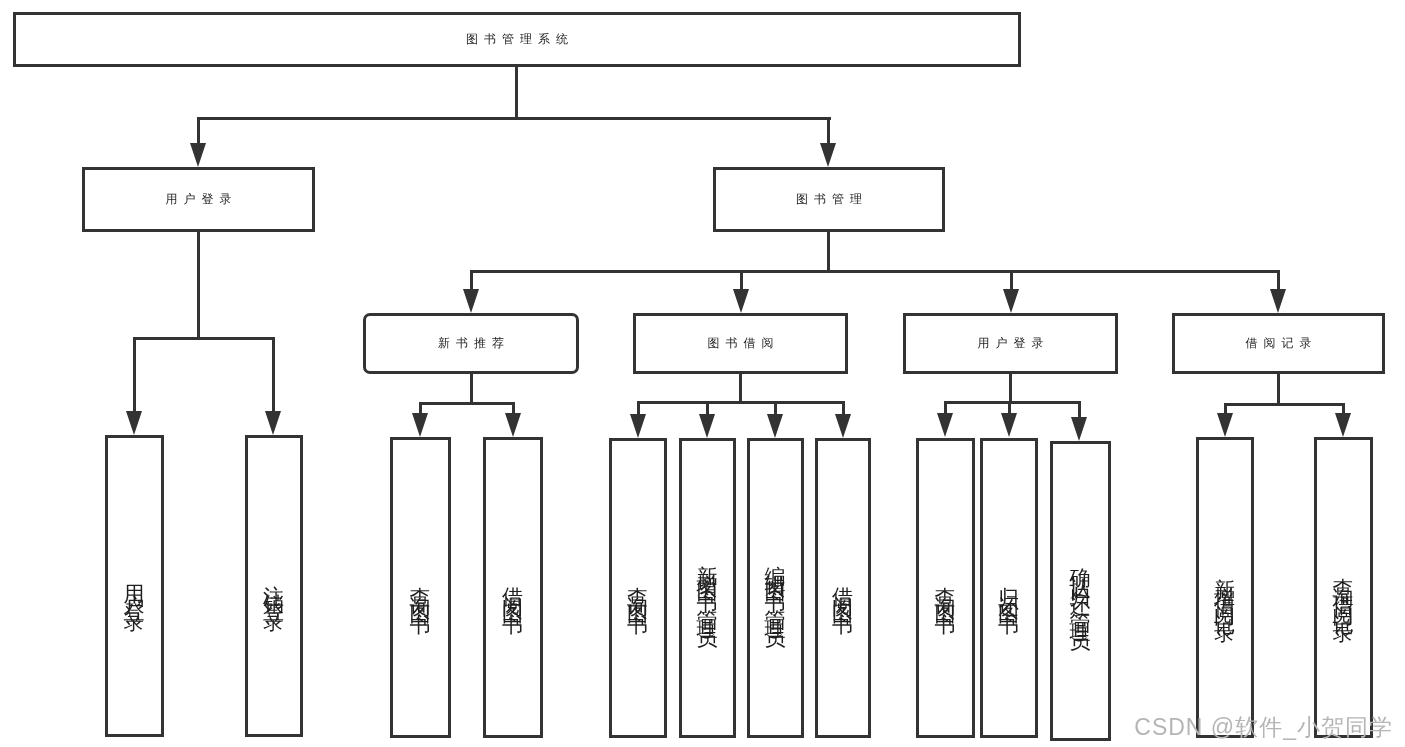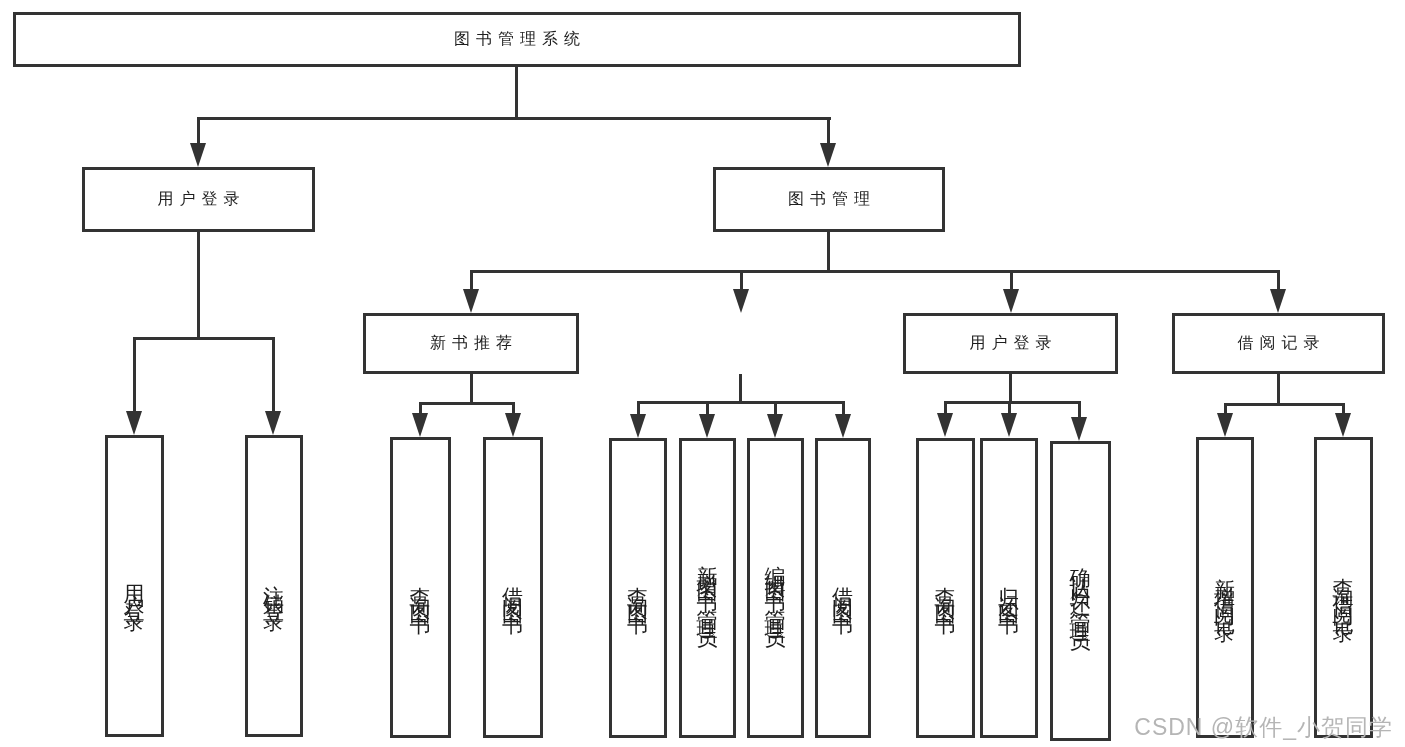--- a/index.html
+++ b/index.html
@@ -15,21 +15,21 @@
     position: absolute;
     box-sizing: border-box;
     border: 3px solid #333333;
     background: #ffffff;
     display: flex;
     align-items: center;
     justify-content: center;
     color: #1e1e1e;
   }
   .box-h .lbl {
-    font-size: 16px;
+    font-size: 12px;
     letter-spacing: 6px;
     text-indent: 6px;
     white-space: nowrap;
   }
   .box-v .lbl {
     writing-mode: vertical-rl;
     text-orientation: mixed;
     font-size: 21px;
     letter-spacing: 9px;
     line-height: 1;
@@ -63,22 +63,25 @@
     <span class="lbl">图书管理系统</span>
   </div>
 
   <div class="box box-h" style="left:82px; top:167px; width:233px; height:65px;">
     <span class="lbl">用户登录</span>
   </div>
   <div class="box box-h" style="left:713px; top:167px; width:232px; height:65px;align-items:center;">
     <span class="lbl">图书管理</span>
   </div>
 
-  <div class="box box-h" style="left:363px; top:313px; width:216px; height:61px;">
+  <div class="box box-h" style="left:363px; top:313px; width:216px; height:61px;border-radius:7px;">
     <span class="lbl">新书推荐</span>
+  </div>
+  <div class="box box-h" style="left:633px; top:313px; width:215px; height:61px;">
+    <span class="lbl">图书借阅</span>
   </div>
   <div class="box box-h" style="left:903px; top:313px; width:215px; height:61px;">
     <span class="lbl">用户登录</span>
   </div>
   <div class="box box-h" style="left:1172px; top:313px; width:213px; height:61px;">
     <span class="lbl">借阅记录</span>
   </div>
 
   <div class="box box-v" style="left:105px; top:435px; width:59px; height:302px;">
     <span class="lbl">用户登录</span>

